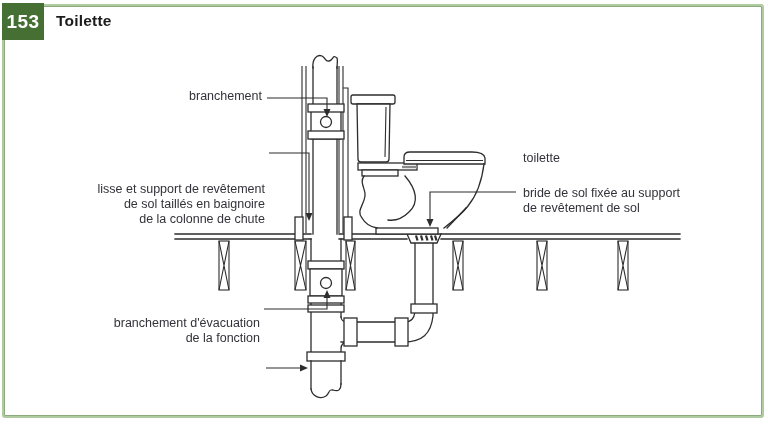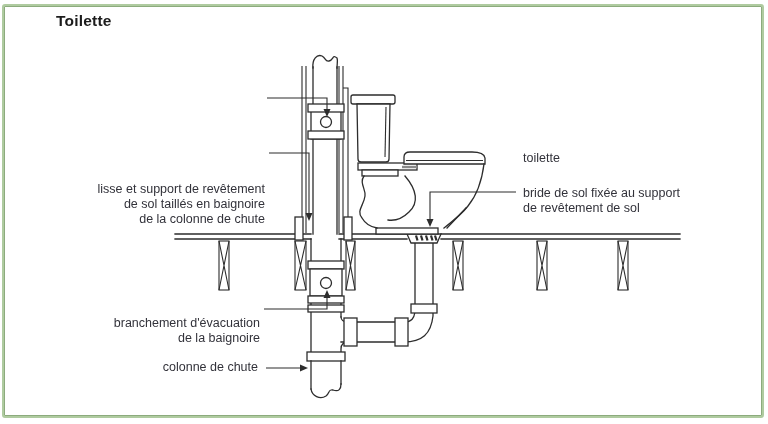--- a/index.html
+++ b/index.html
@@ -43,20 +43,23 @@
   .wf{fill:#fff;stroke:var(--line);stroke-width:1.3;}
   .ah{fill:var(--line);stroke:none;}
   .gray{stroke:#8a8a8a;stroke-width:2.4;fill:none;}
 </style>
 </head>
 <body>
 
 <div class="figure">
   <div class="frame"></div>
 
+  <div class="badge">
+    <span>153</span>
+  </div>
   <div class="title">Toilette</div>
 
   <svg class="drawing" viewBox="0 0 768 424">
 
     <g>
       <path class="ln" d="M175,234 L311,234 M175,239 L311,239"></path>
       <path class="ln" d="M339,234 L407,234 M339,239 L407,239"></path>
       <path class="ln" d="M441,234 L680,234 M441,239 L680,239"></path>
     </g>
 
@@ -163,38 +166,36 @@
       <path class="thin" d="M516,192 L430,192 L430,220"></path>
       <polygon class="ah" points="426.5,219 433.5,219 430,227"></polygon>
       <path class="thin" d="M264,309 L327,309 L327,297"></path>
       <polygon class="ah" points="323.5,298 330.5,298 327,290"></polygon>
       <path class="thin" d="M266,368 L301,368"></path>
       <polygon class="ah" points="300,364.5 300,371.5 308,368"></polygon>
     </g>
   </svg>
 
   <div class="label r" style="top:89px;right:506px;">
+    <span>branchement</span>
   </div>
 
   <div class="label r" style="top:146px;right:503px;margin-top:36px;">
     <span>lisse et support de revêtement</span>
     <span>de sol taillés en baignoire</span>
     <span>de la colonne de chute</span>
   </div>
 
   <div class="label" style="top:151px;left:523px;">
     <span>toilette</span>
   </div>
 
   <div class="label" style="top:186px;left:523px;">
     <span>bride de sol fixée au support</span>
     <span>de revêtement de sol</span>
   </div>
 
   <div class="label r" style="top:316px;right:508px;">
     <span>branchement d'évacuation</span>
-    <span>de la baignoire</span>
-  </div>
-
-  <div class="label r" style="top:360px;right:510px;">
-    <span>colonne de chute</span>
-  </div>
+    <span>de la fonction</span>
+  </div>
+
 </div>
 
 </body></html>

